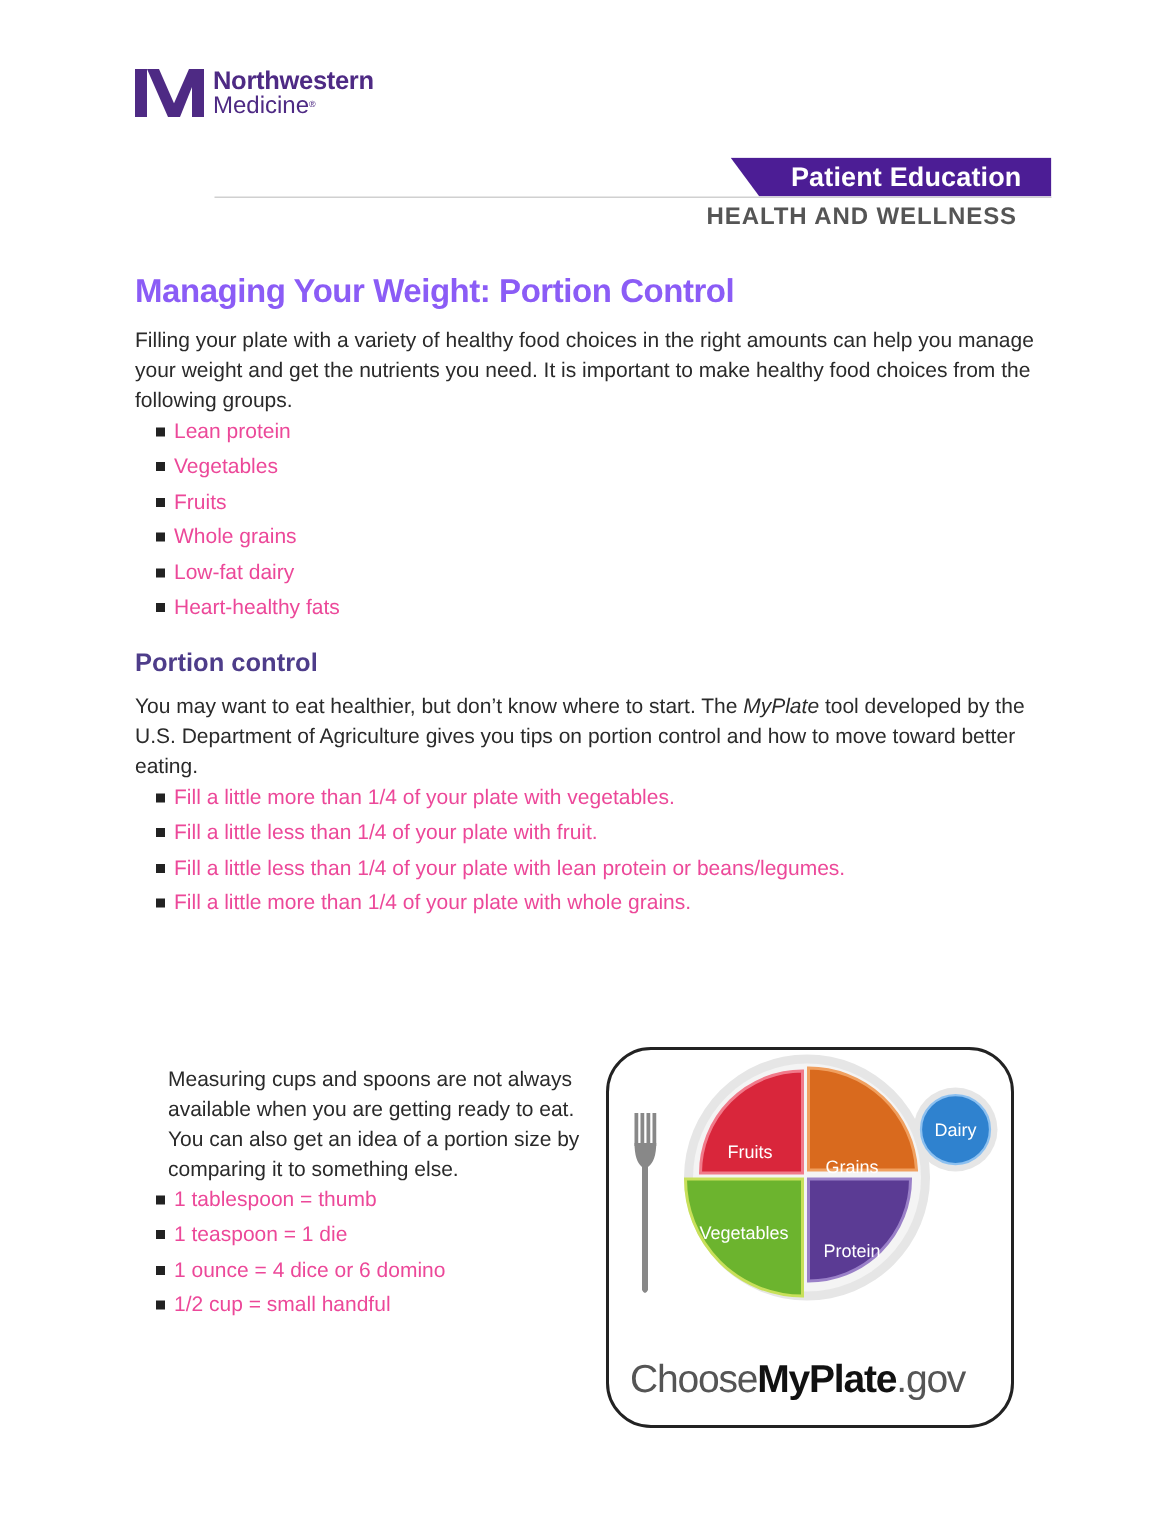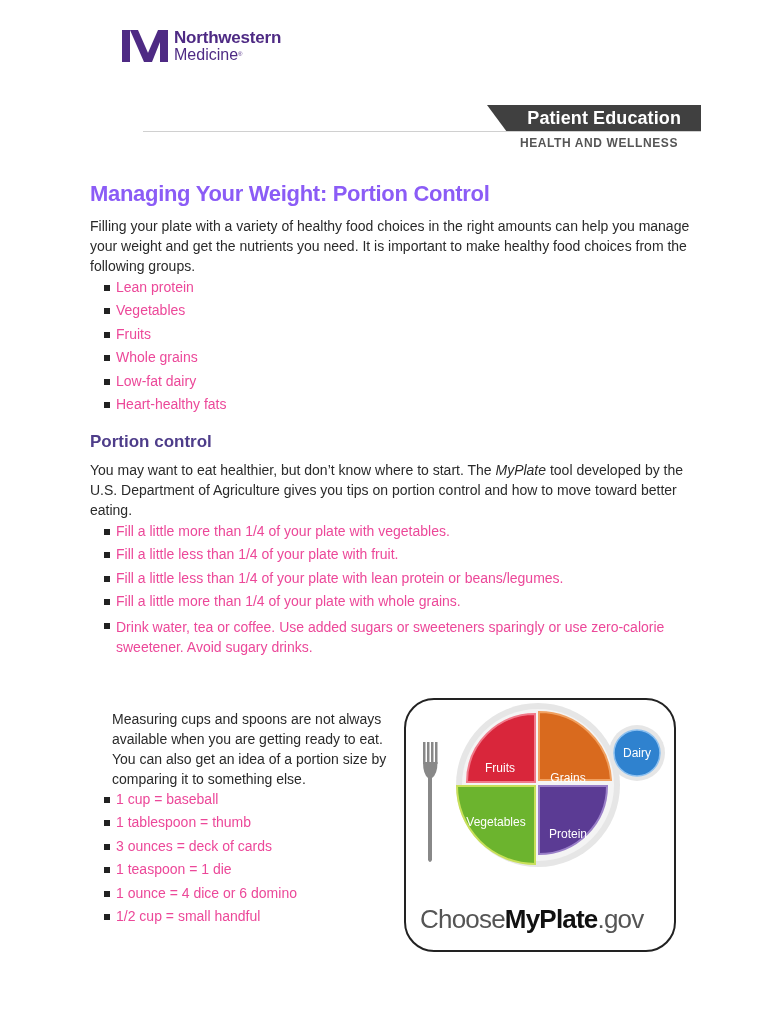--- a/index.html
+++ b/index.html
@@ -1,34 +1,34 @@
 <!DOCTYPE html>
 <html><head>
 <meta charset="utf-8">
 <style>
   html, body { margin: 0; padding: 0; }
   body {
     width: 768px; height: 1024px; background: #ffffff; position: relative; overflow: hidden;
     font-family: "Liberation Sans", "DejaVu Sans", sans-serif; color: #2a2a2a;
   }
-  .logo { position: absolute; left: 90px; top: 28px; display: flex; align-items: center; margin-left: 32px; }
+  .logo { position: absolute; left: 90px; top: 44px; display: flex; align-items: center; }
   .logo-mark { width: 46px; height: 36px; }
   .logo-text { margin-left: 6px; line-height: 17px; }
   .logo-text .l1 { font-size: 17px; font-weight: bold; color: #4e2a84; letter-spacing: -0.2px; }
   .logo-text .l2 { font-size: 16px; color: #4e2a84; }
   .logo-text .l2 sup { font-size: 6px; vertical-align: top; }
 
   .rule { position: absolute; left: 143px; top: 131px; width: 558px; height: 1px; background: #d0d0d0; }
   .banner {
-    position: absolute; left: 487px; top: 105px; width: 214px; height: 26px; background: #404040;
+    position: absolute; left: 487px; top: 105px; width: 214px; height: 26px; background: #4c1d95;
     clip-path: polygon(0 0, 100% 0, 100% 100%, 9% 100%);
     display: flex; align-items: center; justify-content: flex-end; padding-right: 20px; box-sizing: border-box;
   }
   .banner span { color: #fff; font-size: 18px; font-weight: bold; letter-spacing: 0.1px; }
-  .sub-banner { position: absolute; right: 90px; top: 136px; font-size: 12px; font-weight: bold; color: #555; letter-spacing: 0.6px; }
+  .sub-banner { position: absolute; right: 90px; top: 136px; font-size: 16px; font-weight: bold; color: #555; letter-spacing: 0.6px; }
 
   h1 { position: absolute; left: 90px; top: 181px; margin: 0; font-size: 22px; font-weight: bold; color: #8b5cf6; letter-spacing: -0.3px; }
   .p { position: absolute; left: 90px; width: 615px; font-size: 14px; line-height: 20px; color: #2a2a2a; margin: 0; }
   ul { position: absolute; margin: 0; padding: 0; list-style: none; font-size: 14px; color: #ec4899; }
   li { position: relative; padding-left: 12px; }
   li::before { content: ""; position: absolute; left: 0; top: 6px; width: 6px; height: 6px; background: #222; }
   .sp li { height: 23.4px; }
   h2 { position: absolute; left: 90px; top: 432px; margin: 0; font-size: 17px; font-weight: bold; color: #4e3d8a; }
 
   .plate-box {
@@ -74,29 +74,26 @@
 </ul>
 
 <h2>Portion control</h2>
 <p class="p" style="top:460px;"><span>You may want to eat healthier, but don’t know where to start. The </span><i>MyPlate</i><span> tool developed by the U.S. Department of Agriculture gives you tips on portion control and how to move toward better eating.</span></p>
 
 <ul class="sp" style="left:104px; top:523px; width:600px;">
   <li>Fill a little more than 1/4 of your plate with vegetables.</li>
   <li>Fill a little less than 1/4 of your plate with fruit.</li>
   <li>Fill a little less than 1/4 of your plate with lean protein or beans/legumes.</li>
   <li>Fill a little more than 1/4 of your plate with whole grains.</li>
-  <li style="height:auto; line-height:20px;">Drink water, tea or coffee. Use added sugars or sweeteners sparingly or use zero-calorie sweetener. Avoid sugary drinks.</li>
 </ul>
 
 <p class="p" style="top:709px; width:295px;margin-left:22px;">Measuring cups and spoons are not always available when you are getting ready to eat. You can also get an idea of a portion size by comparing it to something else.</p>
 
 <ul class="sp" style="left:104px; top:791px;">
-  <li>1 cup = baseball</li>
   <li>1 tablespoon = thumb</li>
-  <li>3 ounces = deck of cards</li>
   <li>1 teaspoon = 1 die</li>
   <li>1 ounce = 4 dice or 6 domino</li>
   <li>1/2 cup = small handful</li>
 </ul>
 
 <div class="plate-box">
   <svg width="268" height="250" viewBox="0 0 268 250">
 
     <g fill="#888">
       <rect x="17" y="42" width="2.5" height="22"></rect>

